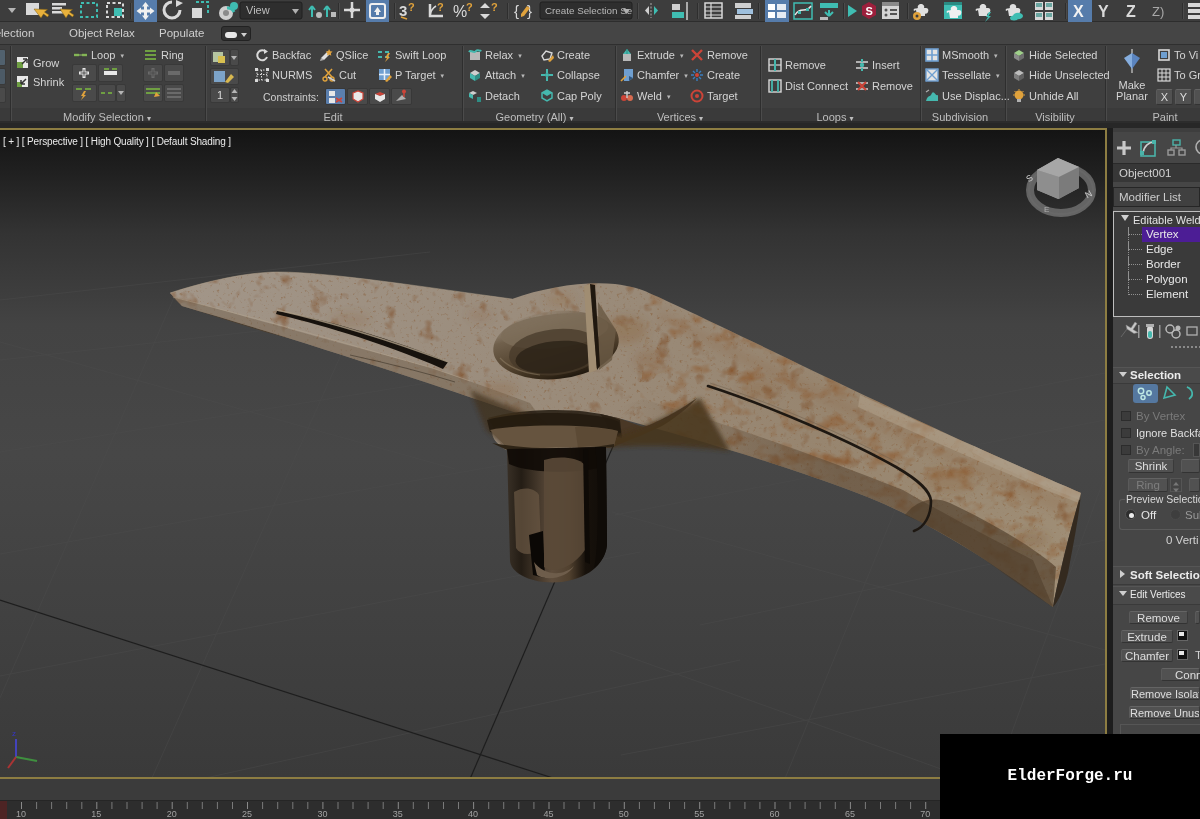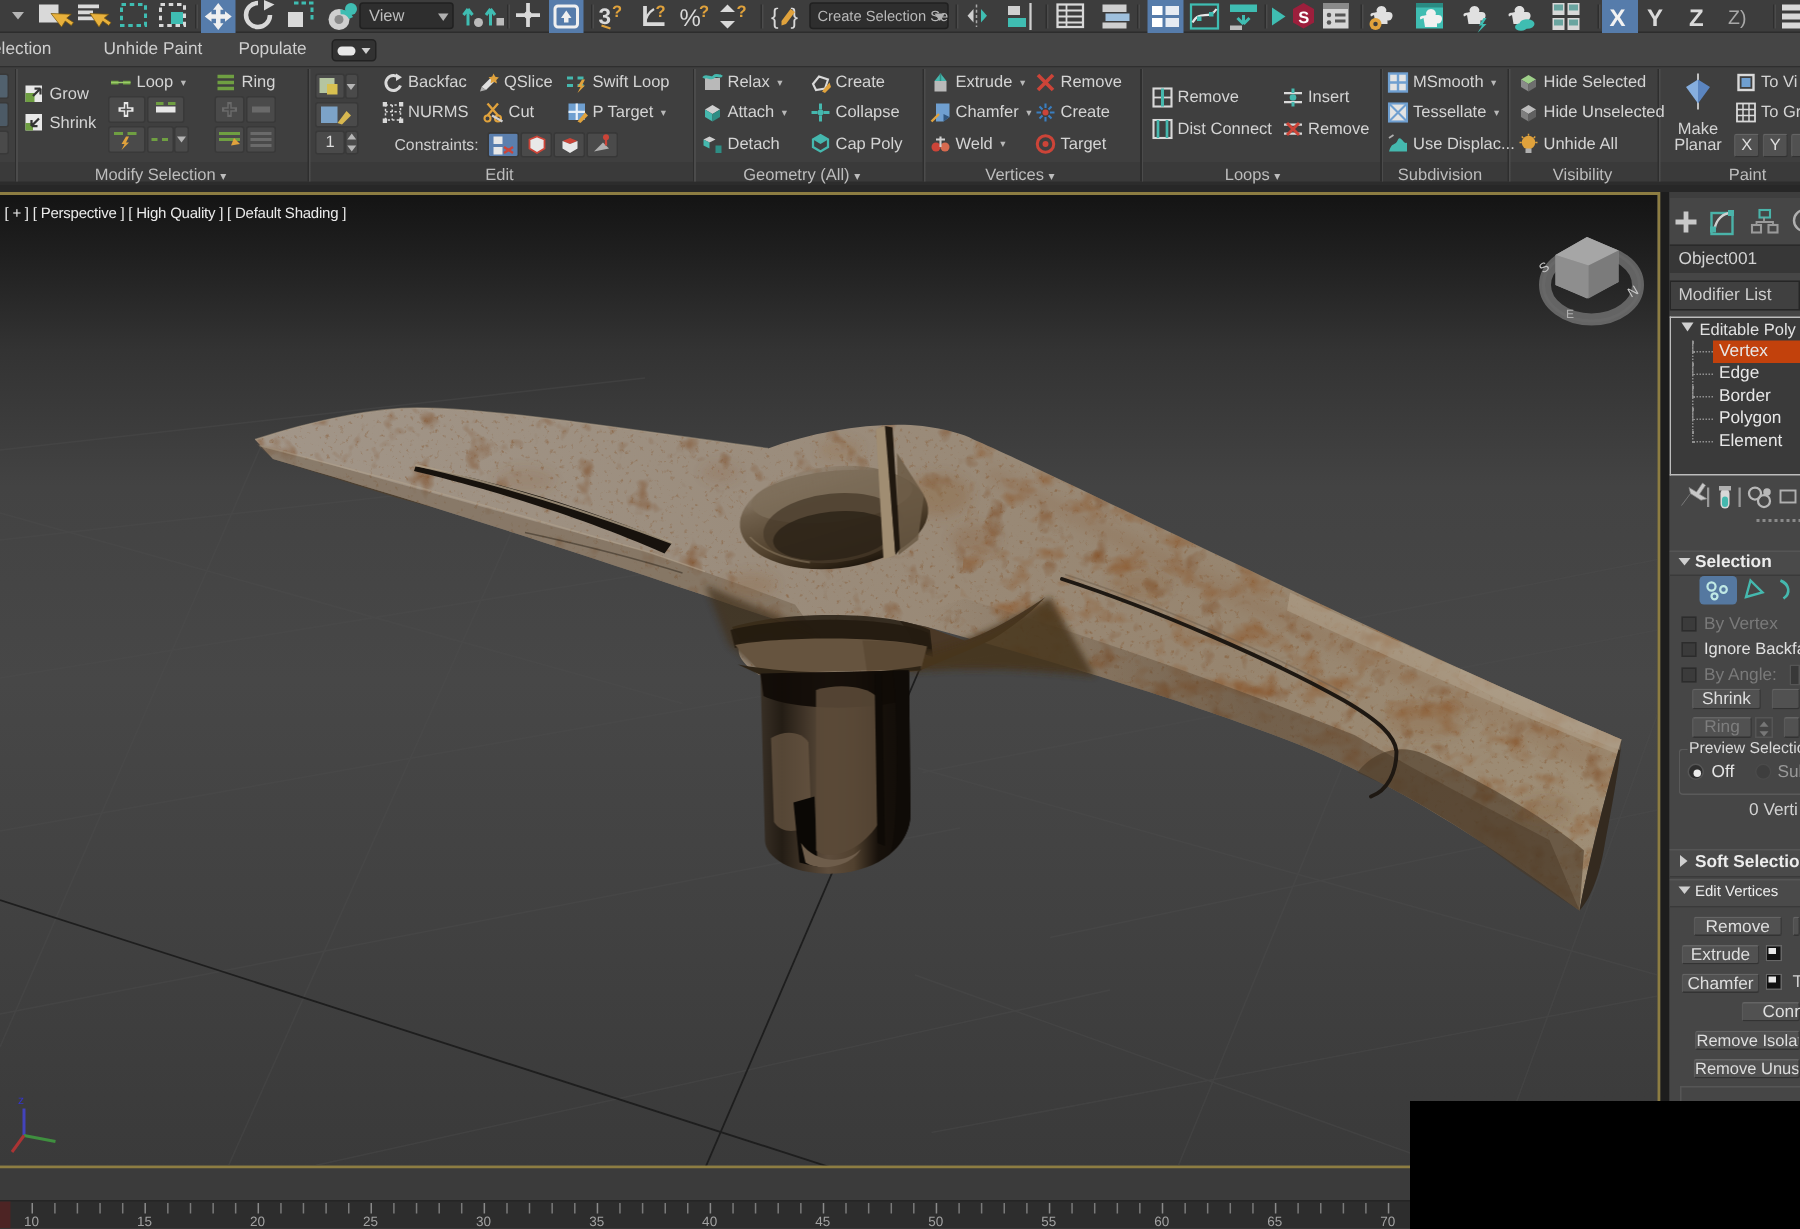--- a/index.html
+++ b/index.html
@@ -230,21 +230,21 @@
         <g transform="translate(1188,0)">
           <rect x="0" y="3" width="14" height="4" fill="#d9d9d9"></rect>
           <rect x="0" y="9" width="14" height="4" fill="#d9d9d9"></rect>
           <rect x="0" y="15" width="14" height="4" fill="#d9d9d9"></rect>
         </g>
       </svg>
     </div>
 
 <div class="abs" style="left:0;top:22px;width:1200px;height:23px;background:#454545;border-bottom:1px solid #2f2f2f">
   <div class="abs" style="left:-13px;top:5px;color:#cfcfcf;font-size:11.5px">Selection</div>
-  <div class="abs" style="left:69px;top:5px;color:#cfcfcf;font-size:11.5px">Unhide Paint</div>
+  <div class="abs" style="left:69px;top:5px;color:#cfcfcf;font-size:11.5px">Object Relax</div>
   <div class="abs" style="left:159px;top:5px;color:#cfcfcf;font-size:11.5px">Populate</div>
   <div class="abs" style="left:221px;top:4px;width:30px;height:15px;background:#323232;border:1px solid #222;border-radius:3px">
     <svg width="28" height="13">
           <rect x="3" y="4" width="12" height="6" rx="3" fill="#e8e8e8"></rect>
           <path d="M19 5 l6 0 l-3 4 z" fill="#cfcfcf"></path>
         </svg>
   </div>
 </div>
 
 <div class="abs" id="ribbon" style="left:0;top:45px;width:1200px;height:78px;background:#3f3f3f"></div>
@@ -878,23 +878,23 @@
         </g>
       </svg>
       <div class="abs" style="left:0;top:35px;width:87px;height:19px;background:#373737;border-top:1px solid #2a2a2a">
         <span style="position:absolute;left:6px;top:3px;font-size:11.5px;color:#d2d2d2">Object001</span>
       </div>
       <div class="abs" style="left:0;top:59px;width:87px;height:20px;background:#404040;border:1px solid #262626">
         <span style="position:absolute;left:5px;top:3px;font-size:11.5px;color:#ccc">Modifier List</span>
       </div>
       <div class="abs" style="left:0;top:83px;width:88px;height:106px;background:#3a3a3a;border:1px solid #bdbdbd;border-right:none">
         <div style="position:absolute;left:7px;top:3px;width:0;height:0;border-left:4px solid transparent;border-right:4px solid transparent;border-top:6px solid #d0d0d0"></div>
-        <span style="position:absolute;left:19px;top:2px;font-size:11px;color:#e2e2e2;white-space:nowrap">Editable Poly</span>
+        <span style="position:absolute;left:19px;top:2px;font-size:11px;color:#e2e2e2;white-space:nowrap">Editable Weld</span>
         <div style="position:absolute;left:14px;top:15px;width:14px;height:8px;border-left:1px dotted #909090;border-bottom:1px dotted #909090"></div>
-        <div style="position:absolute;left:28px;top:15px;height:15px;right:1px;background:#c2410c;">
+        <div style="position:absolute;left:28px;top:15px;height:15px;right:1px;background:#4c1d95;">
           <span style="position:absolute;left:4px;top:1px;font-size:11.5px;color:#e8e8e8">Vertex</span>
         </div>
         <div style="position:absolute;left:14px;top:15px;width:1px;height:15px;border-left:1px dotted #909090"></div>
         <div style="position:absolute;left:14px;top:30px;width:14px;height:8px;border-left:1px dotted #909090;border-bottom:1px dotted #909090"></div>
         <div style="position:absolute;left:28px;top:30px;height:15px;right:1px;">
           <span style="position:absolute;left:4px;top:1px;font-size:11.5px;color:#e8e8e8">Edge</span>
         </div>
         <div style="position:absolute;left:14px;top:30px;width:1px;height:15px;border-left:1px dotted #909090"></div>
         <div style="position:absolute;left:14px;top:45px;width:14px;height:8px;border-left:1px dotted #909090;border-bottom:1px dotted #909090"></div>
         <div style="position:absolute;left:28px;top:45px;height:15px;right:1px;">
@@ -1082,13 +1082,14 @@
         <rect x="1136.2" y="2" width="1" height="7" fill="#7a7a7a"></rect>
         <rect x="1151.2" y="2" width="1" height="7" fill="#8a8a8a"></rect>
         <text x="1151.2" y="17" font-size="9" fill="#a2a2a2" text-anchor="middle" font-family="Liberation Sans">85</text>
         <rect x="1166.3" y="2" width="1" height="7" fill="#7a7a7a"></rect>
         <rect x="1181.4" y="2" width="1" height="7" fill="#7a7a7a"></rect>
         <rect x="1196.5" y="2" width="1" height="7" fill="#7a7a7a"></rect>
         <rect x="0" y="1" width="7" height="18" fill="#4d2424"></rect>
       </svg></div>
 
 <div class="abs" style="left:940px;top:734px;width:260px;height:85px;background:#000"></div>
+<div class="abs" style="left:940px;top:767px;width:260px;text-align:center;color:#fff;font-family:'Liberation Mono',monospace;font-size:16px;font-weight:bold">ElderForge.ru</div>
 </div>
 
 </body></html>

